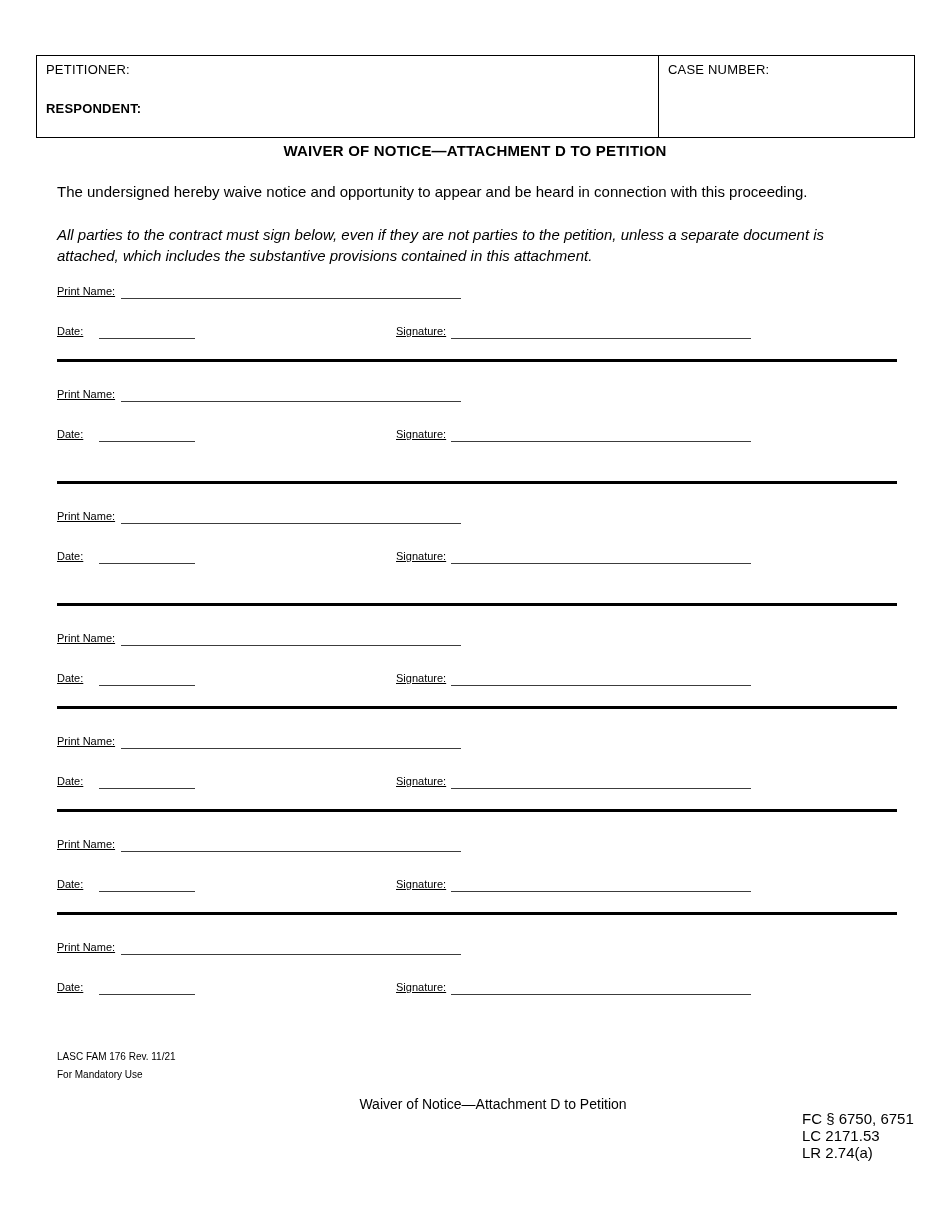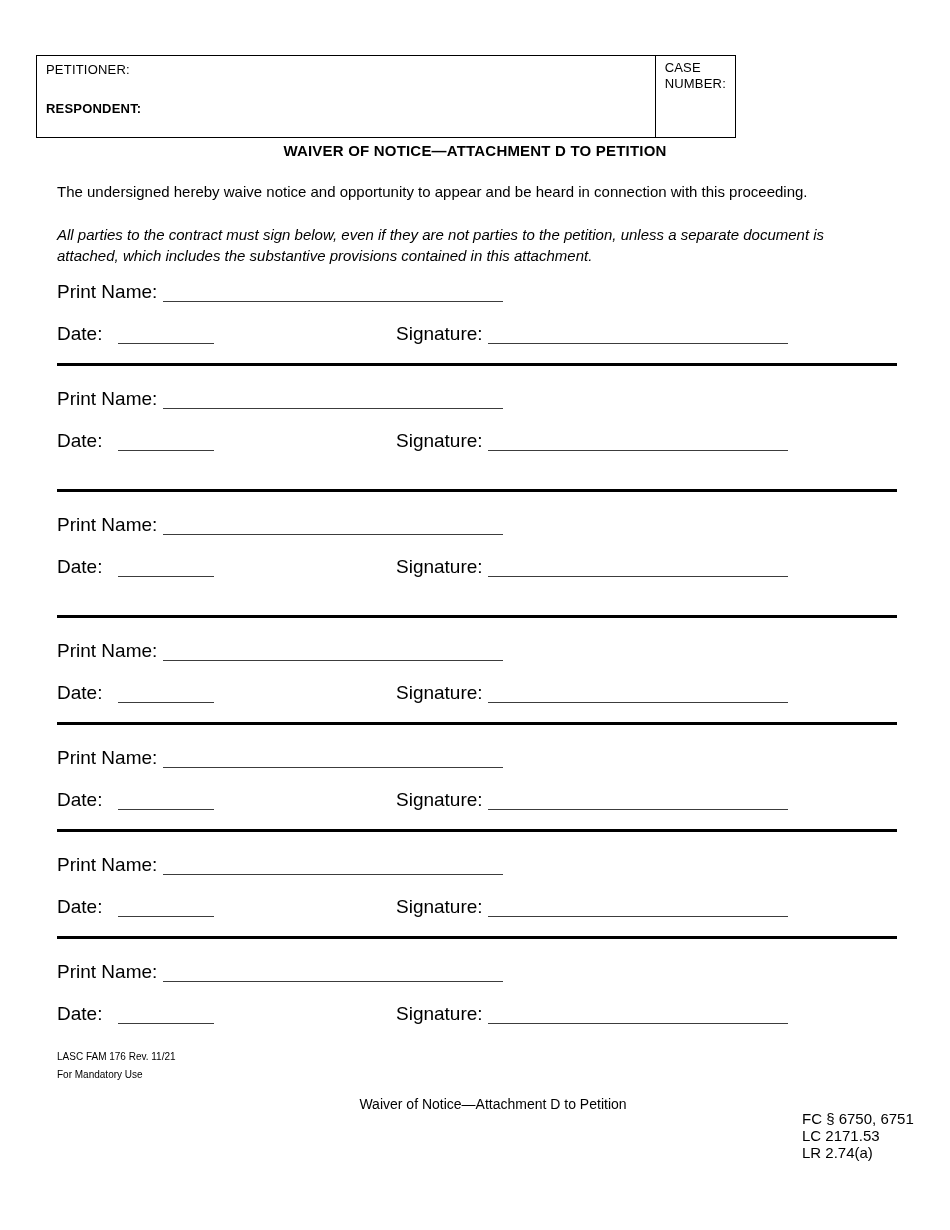--- a/index.html
+++ b/index.html
@@ -14,21 +14,21 @@
     background: #ffffff;
     color: #000000;
     overflow: hidden;
   }
 
   
   .case-box {
     position: absolute;
     left: 36px;
     top: 55px;
-    width: 700px;
+    width: 879px;
     height: 83px;
     border: 1.5px solid #000;
     display: flex;
   }
   .case-box .left-cell {
     width: 622px;
     border-right: 1.5px solid #000;
     padding: 4px 9px;
   }
   .case-box .right-cell {
@@ -67,21 +67,21 @@
   
   .sig-blocks { margin: 0 53px 0 57px; }
   .sig-block {
     padding: 24px 0 19px 0;
     border-bottom: 3px solid #000;
   }
   .sig-block:first-child { padding-top: 17px; }
   .sig-block:nth-child(2), .sig-block:nth-child(3) { padding-bottom: 38px; }
   .sig-block:last-child { border-bottom: none; }
 
-  .sig-row { font-size: 19px; line-height: 17px; white-space: nowrap; }
+  .sig-row { font-size: 11px; line-height: 17px; white-space: nowrap; text-decoration: underline; }
   .sig-row.row2 { margin-top: 23px; display: flex; }
   .date-cell { width: 339px; }
 
   .fill-line {
     display: inline-block;
     border-bottom: 1.5px solid #3c3c3c;
     height: 14px;
     vertical-align: -4px;
   }
   .print-line { width: 340px; margin-left: 6px; }

